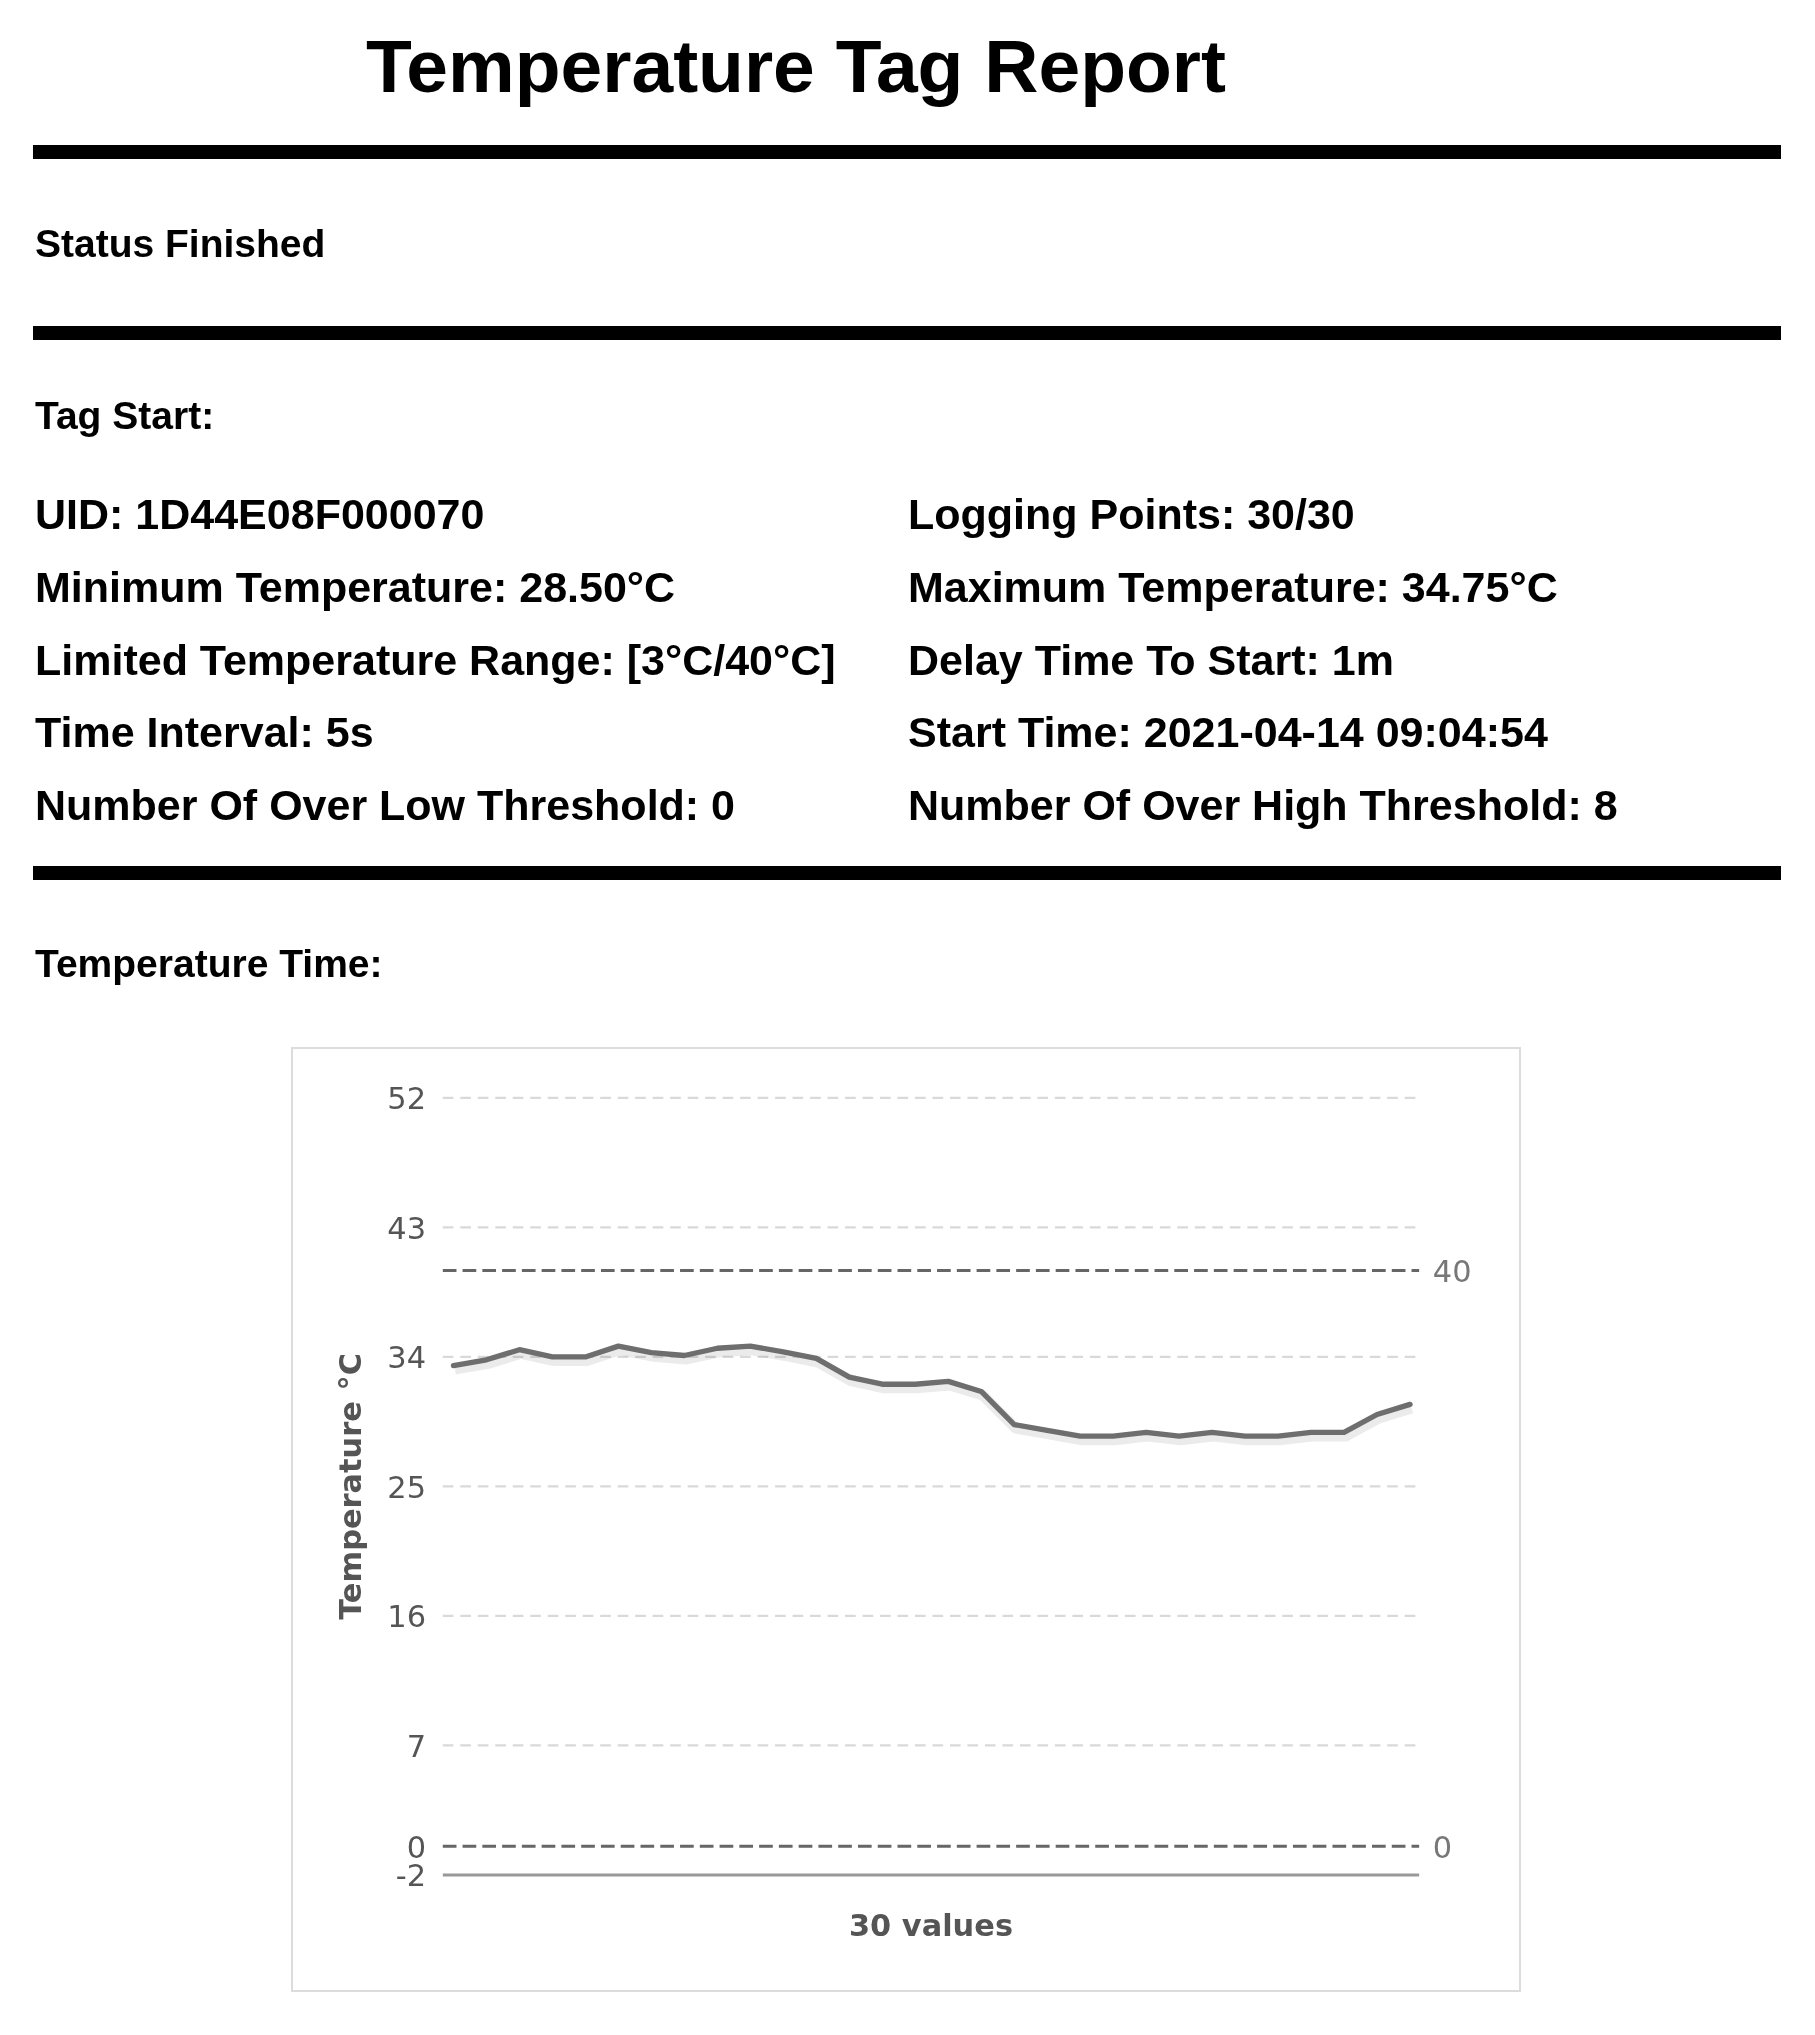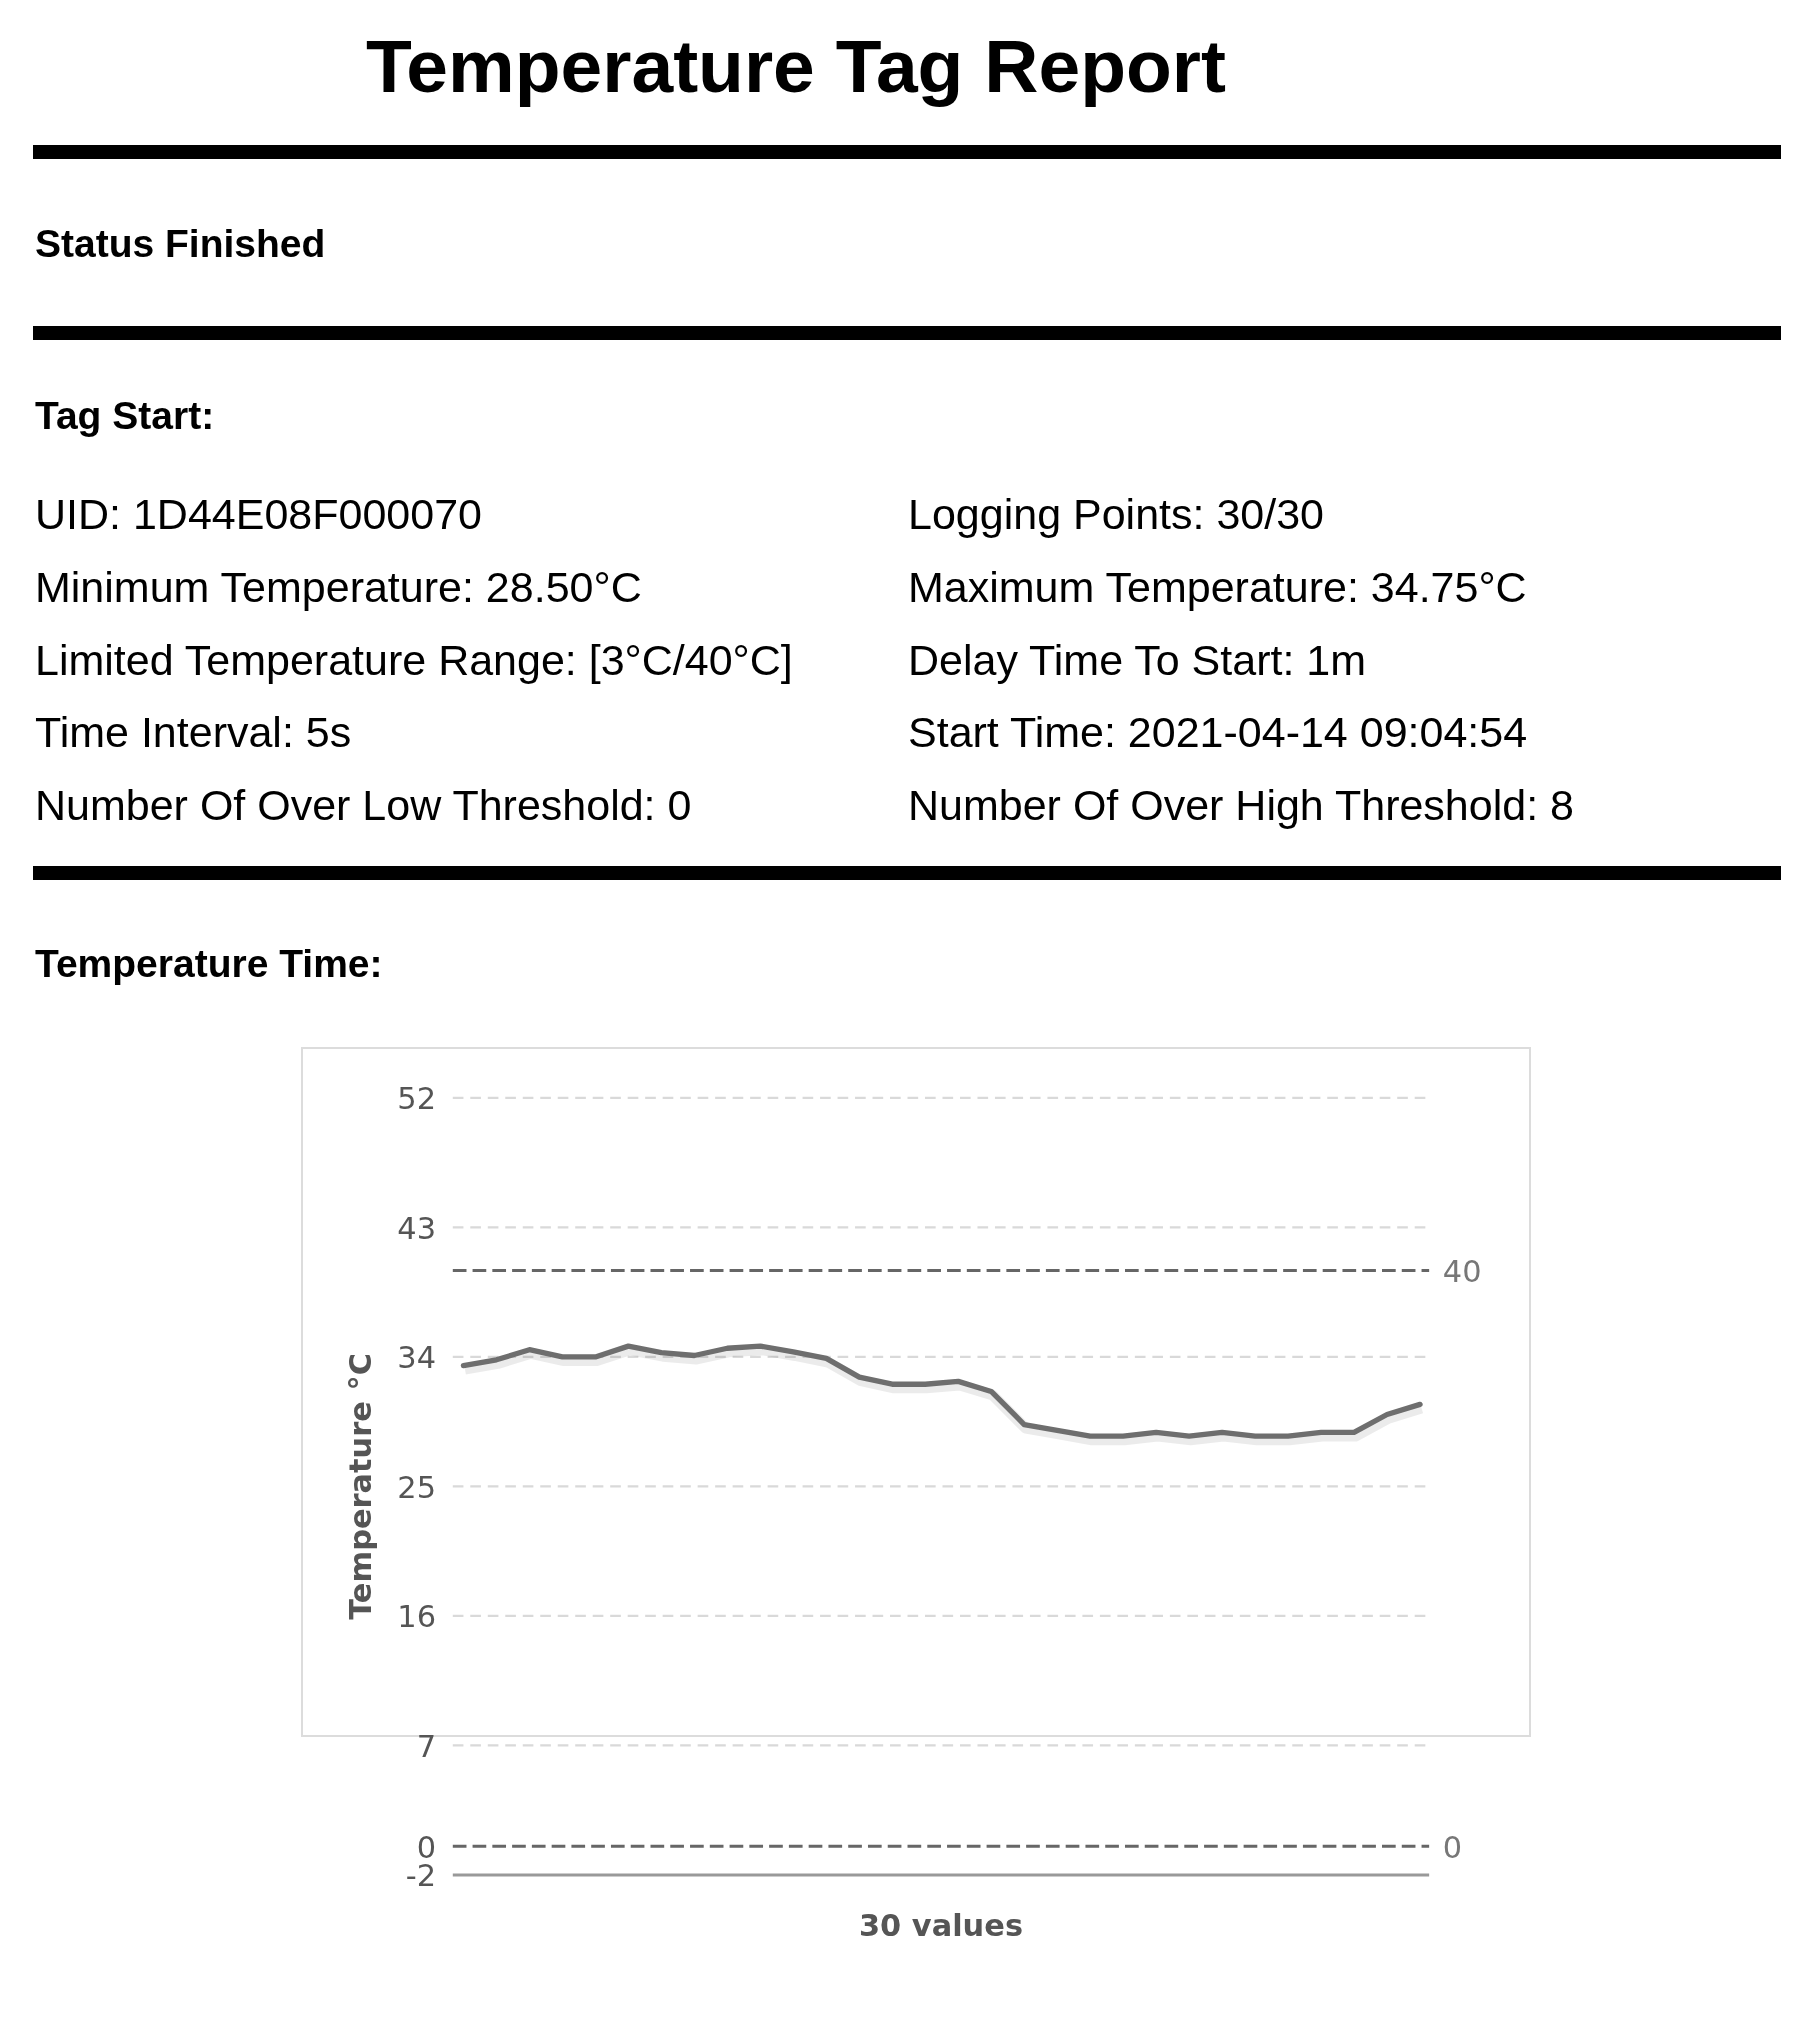--- a/index.html
+++ b/index.html
@@ -2,22 +2,22 @@
 <html style="font-size:12px"><head>
 <meta charset="utf-8">
 <style>
   html, body { margin:0; padding:0; background:#ffffff; }
   body { width:1816px; height:2035px; position:relative; overflow:hidden;
          font-family:"Liberation Sans", "DejaVu Sans", sans-serif; color:#000; }
   .title { position:absolute; left:0; width:1592px; top:21px; text-align:center;
            font-size:75px; font-weight:bold; line-height:91px; }
   .rule { position:absolute; left:33px; width:1748px; height:13.7px; background:#000; }
   .h2 { position:absolute; left:35px; font-size:39px; font-weight:bold; line-height:73px; }
-  .row { position:absolute; font-size:43px; line-height:53px; white-space:nowrap; }
-  .chart-box { position:absolute; left:301px; top:1047px; width:1230px; height:690px;
+  .row { position:absolute; font-size:43px; line-height:53px; white-space:nowrap;font-weight:bold; }
+  .chart-box { position:absolute; left:291px; top:1047px; width:1230px; height:945px;
                border:2.3px solid #dcdcdc; box-sizing:border-box; }
   svg text { font-family:"DejaVu Sans", sans-serif; }
 </style>
 </head>
 <body>
 
 <div class="title">Temperature Tag Report</div>
 <div class="rule" style="top:145px"></div>
 
 <div class="h2" style="top:207px">Status Finished</div>

